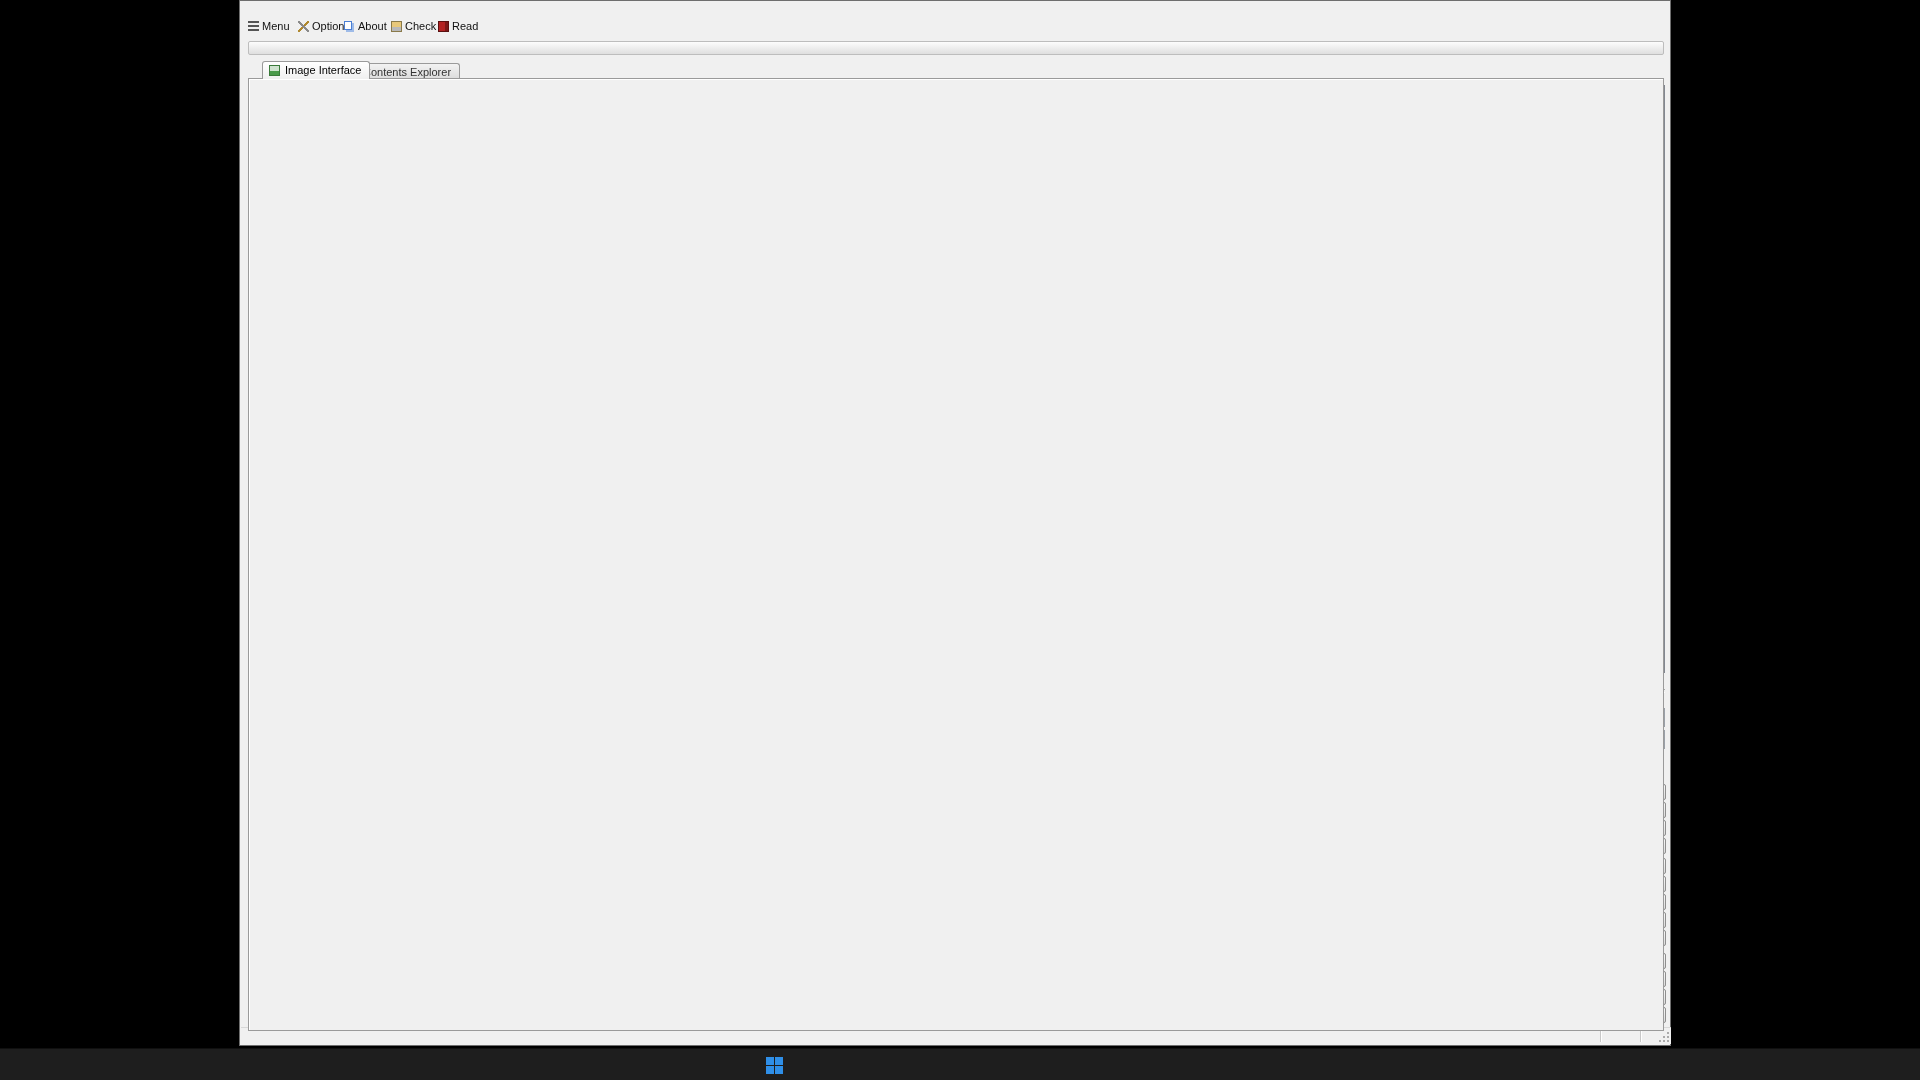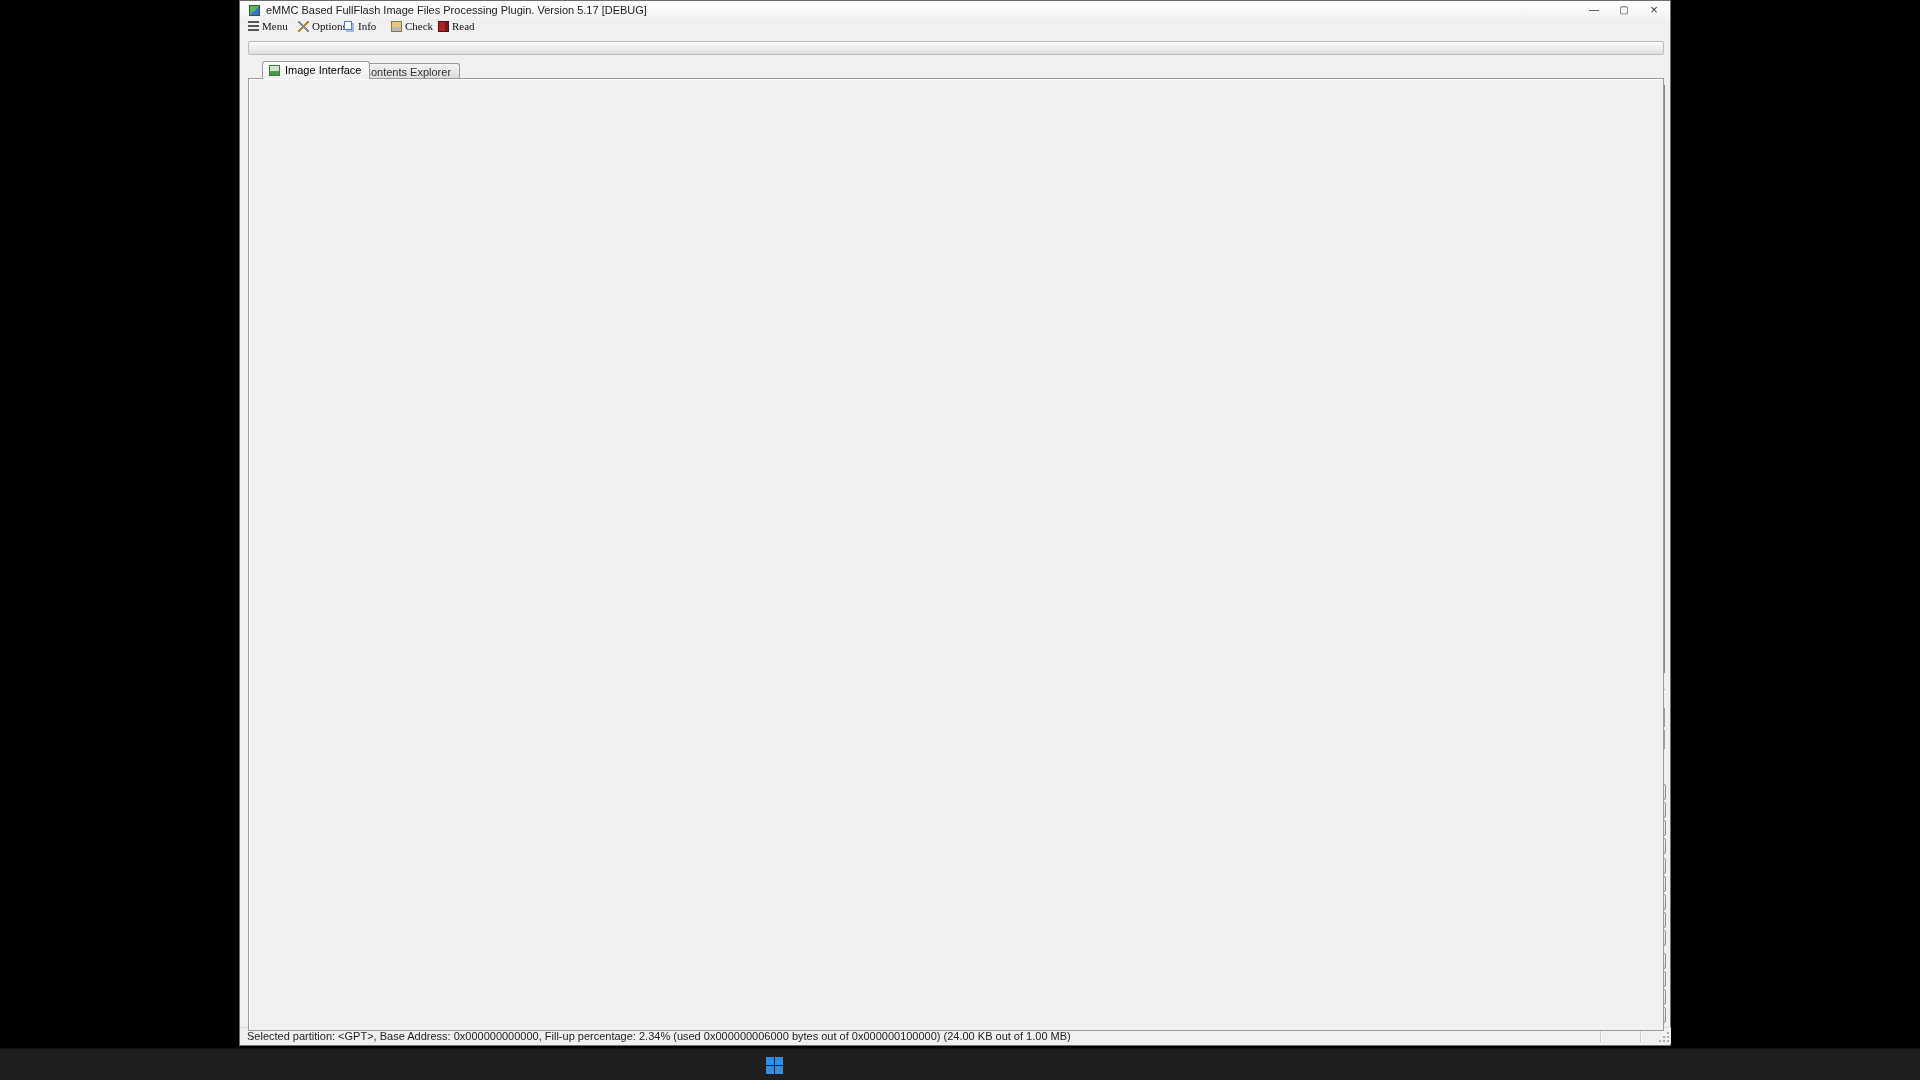--- a/index.html
+++ b/index.html
@@ -8,21 +8,21 @@
   .abs{position:absolute;}
   
   #app-window{position:absolute;left:239px;top:0;width:1432px;height:1046px;background:#f0f0f0;border:1px solid #6e6e6e;box-sizing:border-box;}
   #titlebar{position:absolute;left:0;top:0;width:100%;height:18px;background:linear-gradient(#ffffff,#f2f2f2);border-bottom:1px solid #e3e3e3;}
   #title-text{position:absolute;left:26px;top:3px;font-size:11px;color:#222;white-space:nowrap;}
   #title-icon{position:absolute;left:9px;top:4px;width:11px;height:11px;background:linear-gradient(135deg,#5bb55b 0 50%,#3a6fd8 50% 100%);border:1px solid #2f5c2f;box-sizing:border-box;}
   .cap-btn{position:absolute;top:1px;width:28px;height:16px;text-align:center;font-size:10px;color:#333;line-height:16px;}
   
   #menubar{position:absolute;left:0;top:18px;width:100%;height:16px;background:#f0f0f0;}
   .menu-item{position:absolute;top:1px;height:14px;font-size:11px;color:#111;white-space:nowrap;}
-  .menu-item .lbl{margin-left:14px;font-family:Liberation Serif, serif;}
+  .menu-item .lbl{margin-left:14px;}
   .ic-menulines{background:repeating-linear-gradient(#555 0 2px,transparent 2px 4px);height:10px!important;width:10px;}
   .ic-tools{background:linear-gradient(45deg,transparent 44%,#8a8a8a 44% 56%,transparent 56%),linear-gradient(-45deg,transparent 44%,#b0892f 44% 56%,transparent 56%);}
   .ic-pages{background:#fff;border:1px solid #4a7fd4;box-shadow:2px 2px 0 #9ebbe8;width:8px!important;height:9px!important;box-sizing:border-box;}
   .ic-hand{background:linear-gradient(#e8c87a 0 60%,#b9b9b9 60% 100%);border:1px solid #8a7a4a;box-sizing:border-box;}
   .ic-book{background:linear-gradient(90deg,#b22222 0 70%,#7a1717 70% 100%);border:1px solid #5a1010;box-sizing:border-box;}
   
   #toolstrip{position:absolute;left:8px;top:40px;width:1416px;height:14px;background:linear-gradient(#fdfdfd,#dfdfdf);border:1px solid #bdbdbd;border-radius:2px;box-sizing:border-box;}
   .tab{position:absolute;top:60px;height:18px;border:1px solid #9a9a9a;border-bottom:none;border-radius:3px 3px 0 0;font-size:11px;box-sizing:border-box;white-space:nowrap;padding:2px 8px 0 22px;}
   .tab .t-ic{position:absolute;left:6px;top:3px;width:11px;height:11px;}
   .tab-sel{background:linear-gradient(#ffffff,#f0f0f0);z-index:3;color:#000;}
@@ -117,31 +117,24 @@
   #start-logo{top:8px;left:766px;width:17px;height:17px;background:
      linear-gradient(#2f8fe8,#2f8fe8) 0 0/8px 8px no-repeat,
      linear-gradient(#2f8fe8,#2f8fe8) 9px 0/8px 8px no-repeat,
      linear-gradient(#2f8fe8,#2f8fe8) 0 9px/8px 8px no-repeat,
      linear-gradient(#2f8fe8,#2f8fe8) 9px 9px/8px 8px no-repeat;}
 </style>
 </head>
 <body>
 
 <div id="app-window">
-  <div id="titlebar">
-    <div id="title-icon"></div>
-    <div id="title-text">eMMC Based FullFlash Image Files Processing Plugin. Version 5.17 [DEBUG]</div>
-    <div class="cap-btn" style="right:62px;">—</div>
-    <div class="cap-btn" style="right:32px;">▢</div>
-    <div class="cap-btn" style="right:2px;font-size:13px;">×</div>
-  </div>
   <div id="menubar">
       <div class="menu-item" style="left: 8px;"><span class="ic ic-menulines" style="left: 0px; top: 1px;"></span><span class="lbl">Menu</span></div>
       <div class="menu-item" style="left: 58px;"><span class="ic ic-tools" style="left: 0px; top: 1px;"></span><span class="lbl">Options</span></div>
-      <div class="menu-item" style="left: 104px;"><span class="ic ic-pages" style="left: 0px; top: 1px;"></span><span class="lbl">Info</span></div>
+      <div class="menu-item" style="left: 104px;"><span class="ic ic-pages" style="left: 0px; top: 1px;"></span><span class="lbl">About</span></div>
       <div class="menu-item" style="left: 151px;"><span class="ic ic-hand" style="left: 0px; top: 1px;"></span><span class="lbl">Check</span></div>
       <div class="menu-item" style="left: 198px;"><span class="ic ic-book" style="left: 0px; top: 1px;"></span><span class="lbl">Read</span></div>
     </div>
   <div id="toolstrip"></div>
 
   <div class="tab tab-sel" style="left:22px;">
     <span class="t-ic ic-part"></span>
     <span>Image Interface</span>
   </div>
   <div class="tab tab-unsel" style="left:100px;">
@@ -936,21 +929,20 @@
   <div id="file-label">Local Dump File Name:</div>
   <div id="file-field">
     <span>C:\Users\localhome\Downloads\LUN0_PrimaryGPT_000000000000_000000006000.bin</span>
     <span id="browse-btn">...</span>
   </div>
 
   <div class="pbar" style="top:985px;"><span>0%</span></div>
   <div class="pbar" style="top:1002px;"><span>0%</span></div>
 
   <div id="statusbar">
-    <div id="status-text">Selected partition: &lt;GPT&gt;, Base Address: 0x000000000000, Fill-up percentage: 2.34% (used 0x000000006000 bytes out of 0x000000100000) (24.00 KB out of 1.00 MB)</div>
     <div class="status-sep" style="right:70px;"></div>
     <div class="status-sep" style="right:30px;"></div>
     <div id="grip"></div>
   </div>
 </div>
 
 <div id="taskbar">
 
   <div id="start-logo" class="tb-ic"></div>
 

